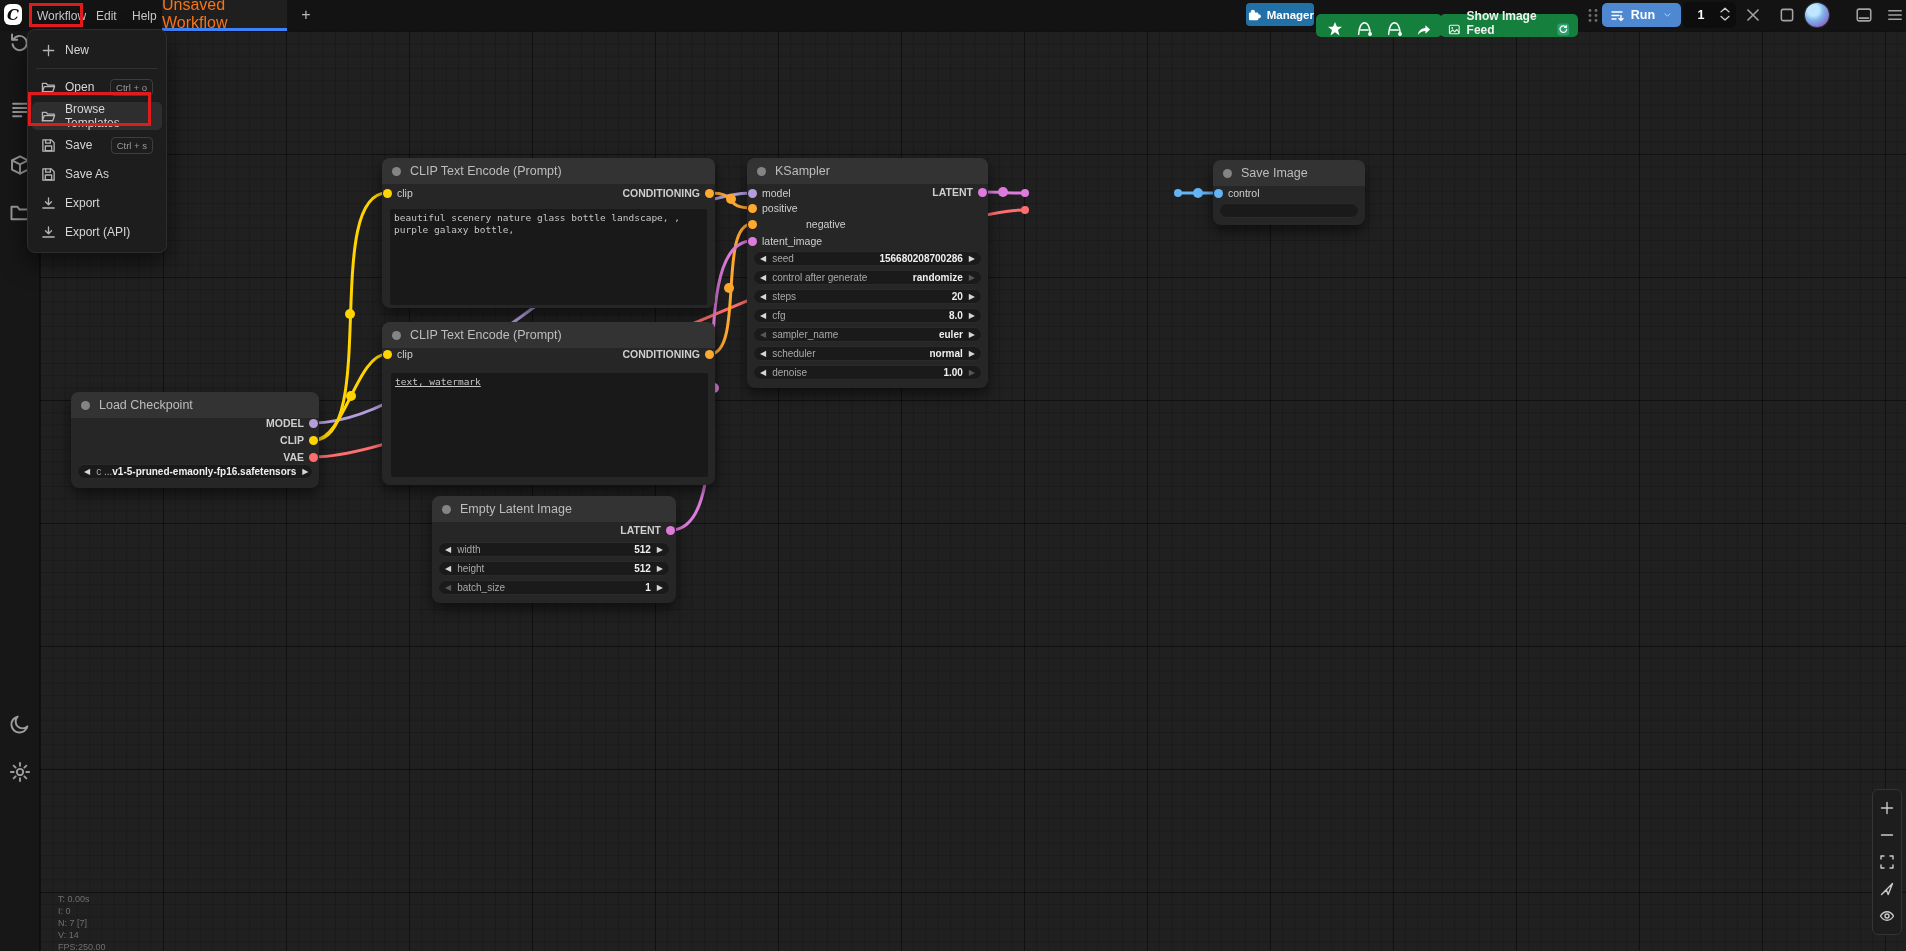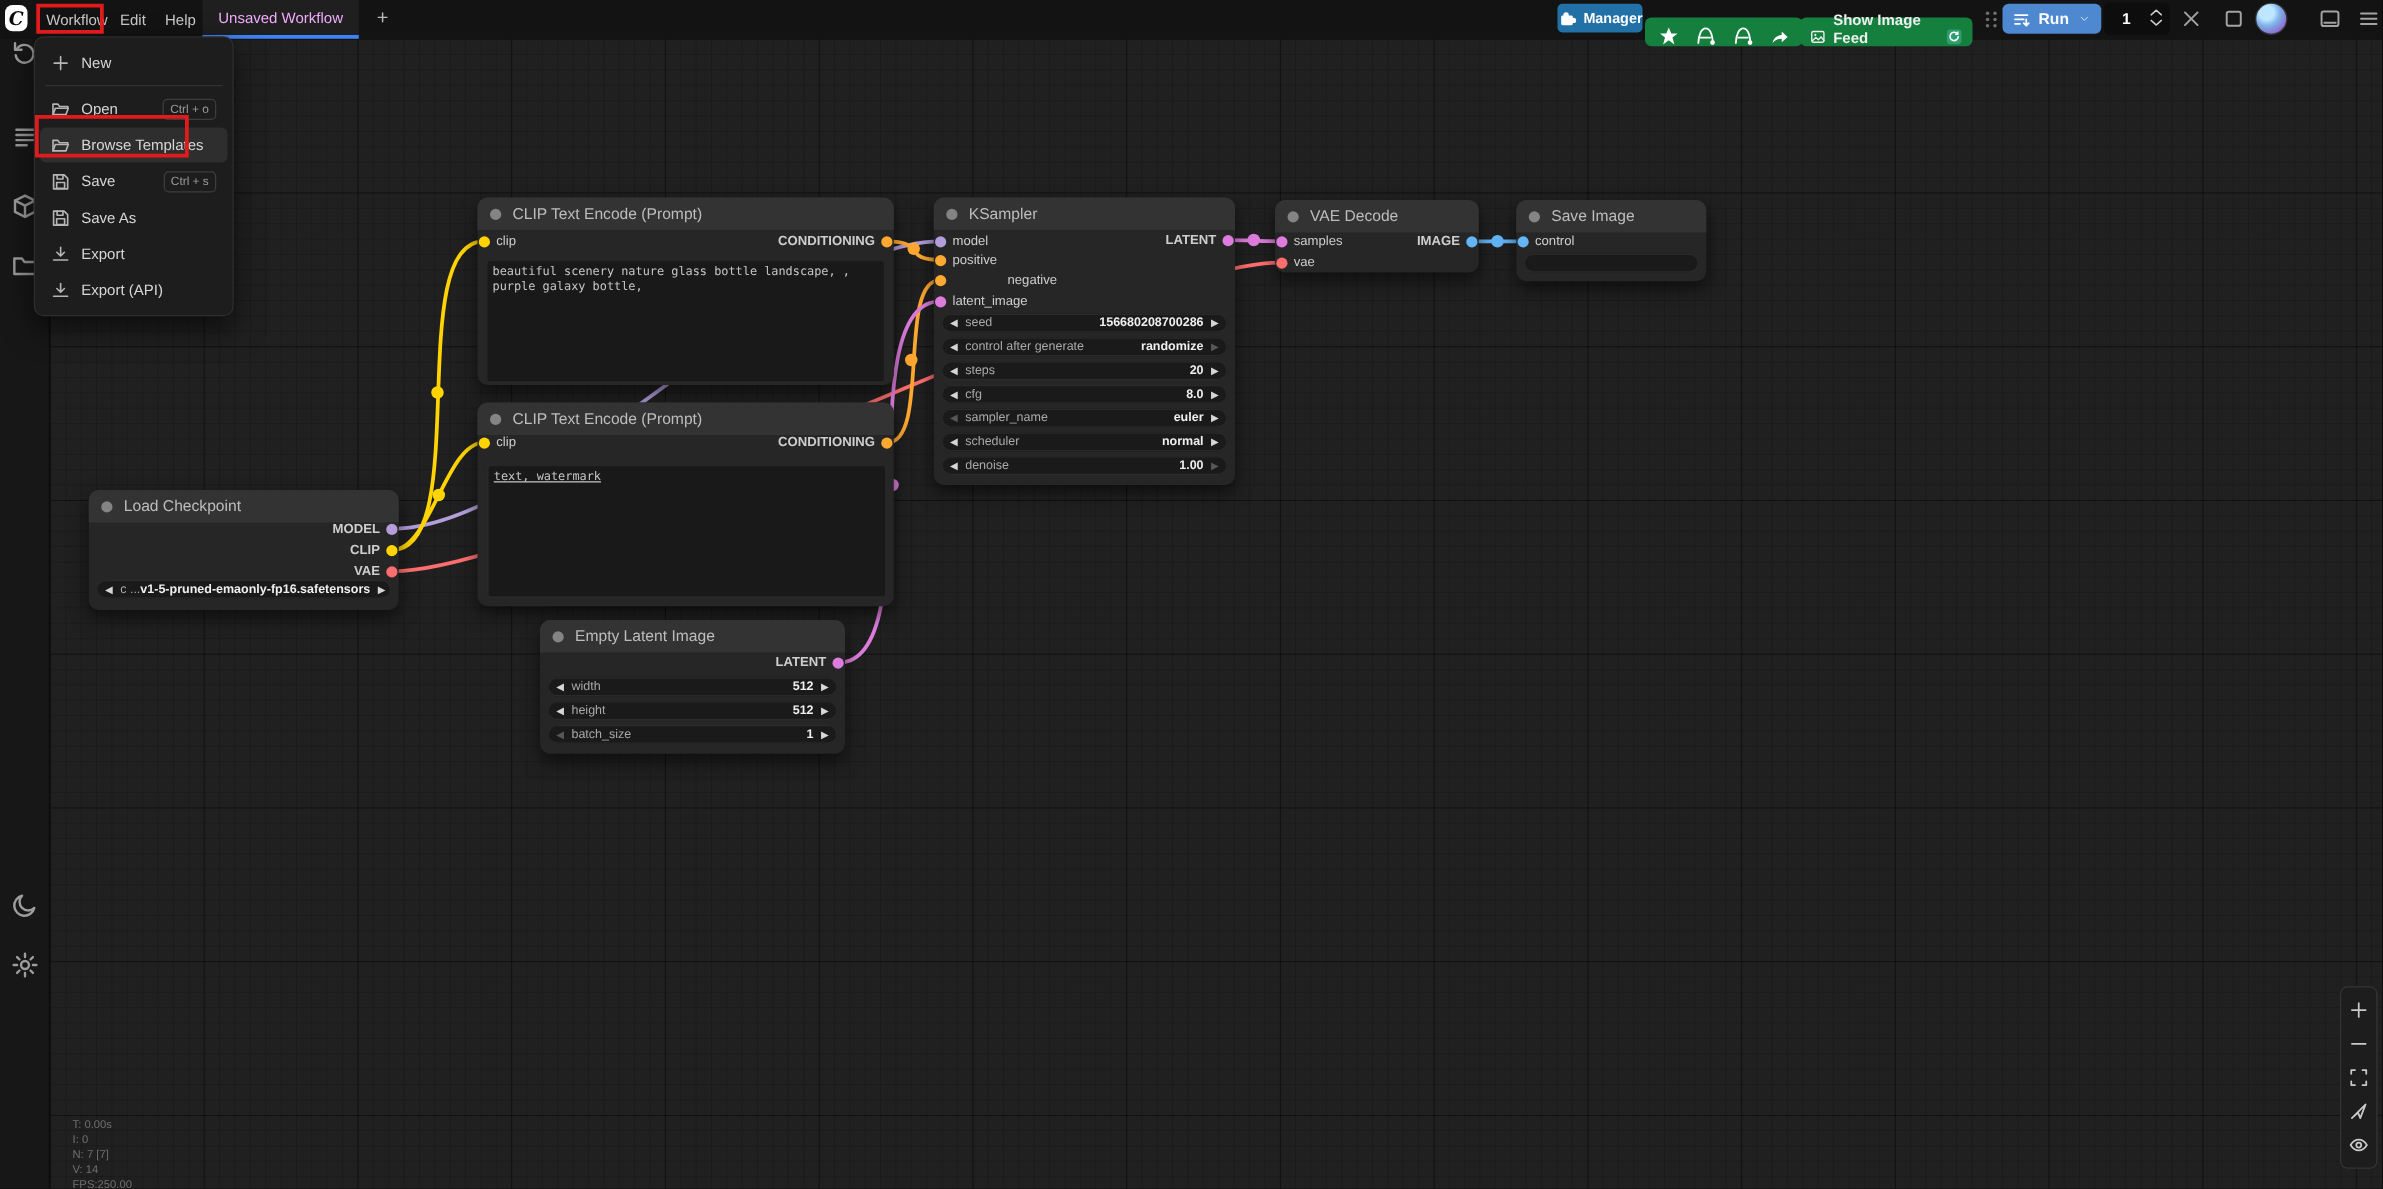--- a/index.html
+++ b/index.html
@@ -42,21 +42,21 @@
 
   
   #topbar{position:absolute;left:0;top:0;width:1906px;height:31px;background:#131313;z-index:5;}
   #logo{position:absolute;left:4px;top:4px;width:18px;height:21px;background:#fff;border-radius:6px;
         display:flex;align-items:center;justify-content:center;color:#0a0a0a;font-weight:bold;
         font-size:15px;font-family:"DejaVu Serif",serif;font-style:italic;}
   .menu-item{position:absolute;top:0;height:31px;display:flex;align-items:center;color:#c9c9c9;
         font-size:12px;padding:0 6px;}
   #tab{position:absolute;left:162px;top:0;width:125px;height:31px;background:#1f1f1f;
         border-bottom:3px solid #3e82f7;display:flex;align-items:center;justify-content:center;
-        color:#f0abfc;font-size:12px;box-sizing:border-box;}
+        color:#f97316;font-size:16px;box-sizing:border-box;}
   #newtab{position:absolute;left:296px;top:5px;width:20px;height:20px;color:#b9b9b9;font-size:16px;
         display:flex;align-items:center;justify-content:center;}
   .tb-group{position:absolute;top:14px;height:23px;background:#15803d;border-radius:5px;
         display:flex;align-items:flex-end;}
   #manager-btn{position:absolute;left:1246px;top:3px;height:23px;width:68px;background:#2170a6;
         border-radius:4px;display:flex;align-items:center;justify-content:center;gap:5px;
         color:#fff;font-size:11.5px;font-weight:bold;}
   #mgr-icons{left:1316px;width:118px;justify-content:space-around;padding:0 4px;}
   #imgfeed{left:1440px;width:138px;gap:6px;padding:0 8px;color:#f0f0f0;font-size:12px;
         font-weight:bold;box-sizing:border-box;}
@@ -73,21 +73,21 @@
         background:radial-gradient(circle at 35% 30%,#bfe6ff 0 25%,#7fb4e8 45%,#8a6fd0 75%,#d06fb4 100%);
         box-shadow:0 0 0 1px #333;}
   #avatar-chevron{position:absolute;left:1832px;top:11px;width:10px;height:8px;color:#9a9a9a;}
 
   
   #sidebar{position:absolute;left:0;top:31px;width:40px;bottom:0;background:#171717;z-index:4;
         border-right:1px solid #0e0e0e;box-sizing:border-box;}
   .sb-icon{position:absolute;left:9px;width:22px;height:22px;color:#9d9d9d;}
 
   
-  #wmenu{position:absolute;left:27px;top:29px;width:160px;background:#1d1d1d;z-index:6;
+  #wmenu{position:absolute;left:27px;top:29px;width:140px;background:#1d1d1d;z-index:6;
         border:1px solid #2e2e2e;border-radius:8px;box-shadow:0 10px 24px rgba(0,0,0,.6);
         padding:5px 0;box-sizing:border-box;}
   .wm-row{height:28px;margin:1px 4px;display:flex;align-items:center;gap:9px;padding:0 9px;
         color:#d6d6d6;font-size:12px;border-radius:5px;}
   .wm-row.hl{background:#2e2e2e;}
   .wm-icon{width:15px;height:15px;color:#b5b5b5;flex:0 0 auto;}
   .wm-sep{height:1px;background:#313131;margin:4px 8px;}
   .wm-badge{margin-left:auto;border:1px solid #3d3d3d;border-radius:4px;color:#9a9a9a;
         font-size:9.5px;padding:2px 5px;}
 
@@ -261,38 +261,20 @@
           <span class="wvalue">normal</span>
           <span class="arr">▶</span>
         </div>
         <div class="widget" style="top: 207px;">
           <span class="arr">◀</span>
           <span class="wlabel">denoise</span>
           <span class="wvalue">1.00</span>
           <span class="arr dim">▶</span>
         </div>
       </div>
-      <div class="node" style="left: 1020px; top: 160px; width: 163px; height: 58px;">
-        <div class="node-title">
-          <span class="title-dot"></span>
-          <span>VAE Decode</span>
-        </div>
-        <div class="port in" style="top: 27px;">
-          <span class="dot" style="background: rgb(221, 124, 221);"></span>
-          <span class="lbl">samples</span>
-        </div>
-        <div class="port in" style="top: 44px;">
-          <span class="dot" style="background: rgb(255, 110, 110);"></span>
-          <span class="lbl">vae</span>
-        </div>
-        <div class="port out" style="top: 27px;">
-          <span class="lbl">IMAGE</span>
-          <span class="dot" style="background: rgb(100, 181, 246);"></span>
-        </div>
-      </div>
       <div class="node" style="left: 1213px; top: 160px; width: 152px; height: 65px;">
         <div class="node-title">
           <span class="title-dot"></span>
           <span>Save Image</span>
         </div>
         <div class="port in" style="top: 27px;">
           <span class="dot" style="background: rgb(100, 181, 246);"></span>
           <span class="lbl">control</span>
         </div>
         <div class="widget" style="top: 43px;"></div>

